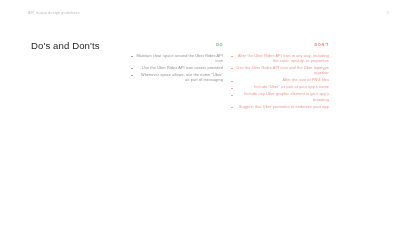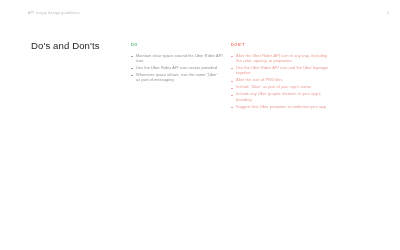--- a/index.html
+++ b/index.html
@@ -1,15 +1,15 @@
 <!DOCTYPE html>
 <html><head>
 <meta charset="utf-8">
 <style>
-  * { box-sizing: border-box; margin: 0; padding: 0; }
+  * { box-sizing: border-box; margin: 0; padding: 0; text-align: right; }
 
   html, body {
     width: 400px;
     height: 250px;
     overflow: hidden;
   }
 
   body {
     background: #ffffff;
     font-family: "Liberation Sans", sans-serif;

